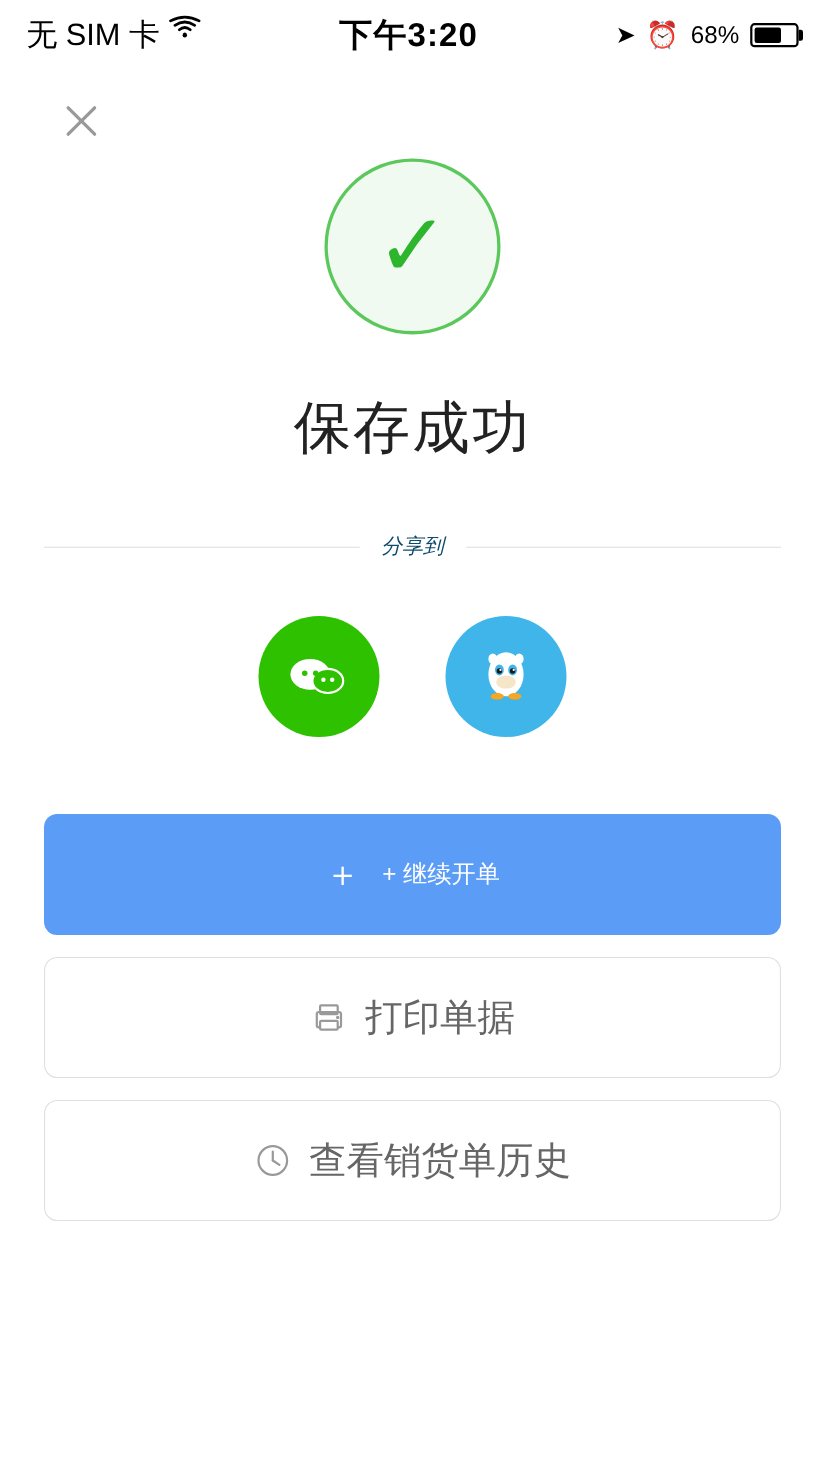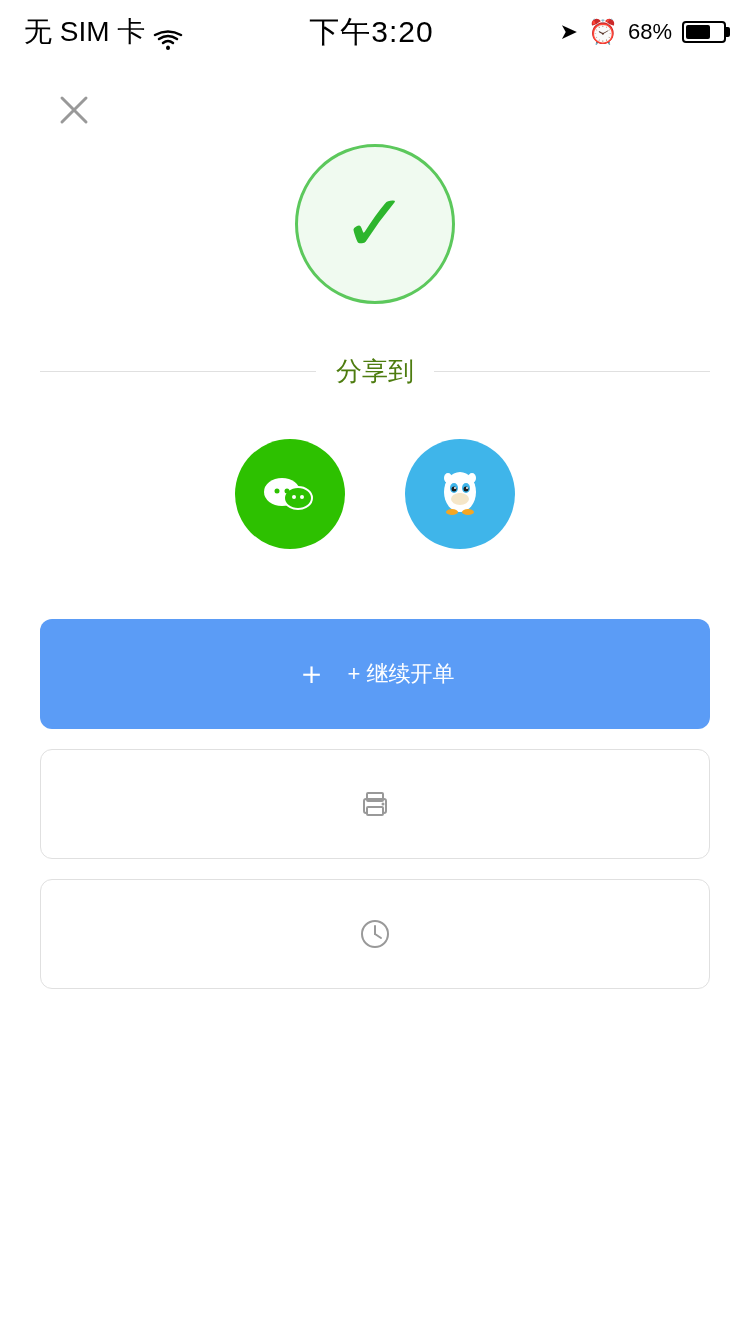--- a/index.html
+++ b/index.html
@@ -19,34 +19,34 @@
       width: 100%;
       height: 64px;
       display: flex;
       align-items: center;
       justify-content: space-between;
       padding: 0 24px;
       background: #fff;
     }
     .status-left {
       display: flex;
-      align-items: flex-end;
+      align-items: flex-start;
       gap: 8px;
       font-size: 28px;
       font-weight: 500;
       color: #000;
     }
     .wifi-icon {
       display: inline-block;
       width: 30px;
       height: 22px;
     }
     .status-center {
       font-size: 30px;
-      font-weight: 400;
+      font-weight: 700;
       color: #000;
       letter-spacing: 1px;
       text-align: right;
     }
     .status-right {
       display: flex;
       align-items: center;
       gap: 10px;
       font-size: 26px;
       color: #000;
@@ -142,23 +142,24 @@
       align-items: center;
       gap: 20px;
       margin-bottom: 50px;
     }
     .divider-line {
       flex: 1;
       height: 1px;
       background: #e0e0e0;
     }
     .share-label {
-      font-size: 26px;
-      color: #4d7c0f;
+      font-size: 19px;
+      color: #0c4a6e;
       white-space: nowrap;
+      font-style: italic;
     }
 
     .share-icons {
       display: flex;
       justify-content: center;
       gap: 60px;
     }
 
     .share-btn {
       width: 110px;
@@ -249,20 +250,21 @@
     <line x1="30" y1="6" x2="6" y2="30" stroke="#999" stroke-width="3" stroke-linecap="round"></line>
   </svg>
 </div>
 
 <div class="main-content">
 
   <div class="success-circle">
     <span class="check-icon">✓</span>
   </div>
 
+  <div class="success-title">保存成功</div>
 
   <div class="share-section">
     <div class="share-divider">
       <div class="divider-line"></div>
       <span class="share-label">分享到</span>
       <div class="divider-line"></div>
     </div>
 
     <div class="share-icons">
 
@@ -315,27 +317,29 @@
 
     <button class="action-btn action-btn-secondary">
       <span class="btn-icon">
         <svg width="34" height="34" viewBox="0 0 34 34" fill="none" xmlns="http://www.w3.org/2000/svg">
           <rect x="6" y="12" width="22" height="14" rx="2" stroke="#999" stroke-width="2"></rect>
           <rect x="9" y="6" width="16" height="8" rx="1" stroke="#999" stroke-width="2"></rect>
           <rect x="9" y="20" width="16" height="8" rx="1" stroke="#999" stroke-width="2" fill="white"></rect>
           <circle cx="25" cy="17" r="1.5" fill="#999"></circle>
         </svg>
       </span>
+      <span>打印单据</span>
     </button>
 
     <button class="action-btn action-btn-secondary">
       <span class="btn-icon">
         <svg width="34" height="34" viewBox="0 0 34 34" fill="none" xmlns="http://www.w3.org/2000/svg">
           <circle cx="17" cy="17" r="13" stroke="#999" stroke-width="2"></circle>
           <line x1="17" y1="9" x2="17" y2="17" stroke="#999" stroke-width="2" stroke-linecap="round"></line>
           <line x1="17" y1="17" x2="23" y2="21" stroke="#999" stroke-width="2" stroke-linecap="round"></line>
         </svg>
       </span>
+      <span>查看销货单历史</span>
     </button>
 
   </div>
 
 </div>
 
 </body></html>

